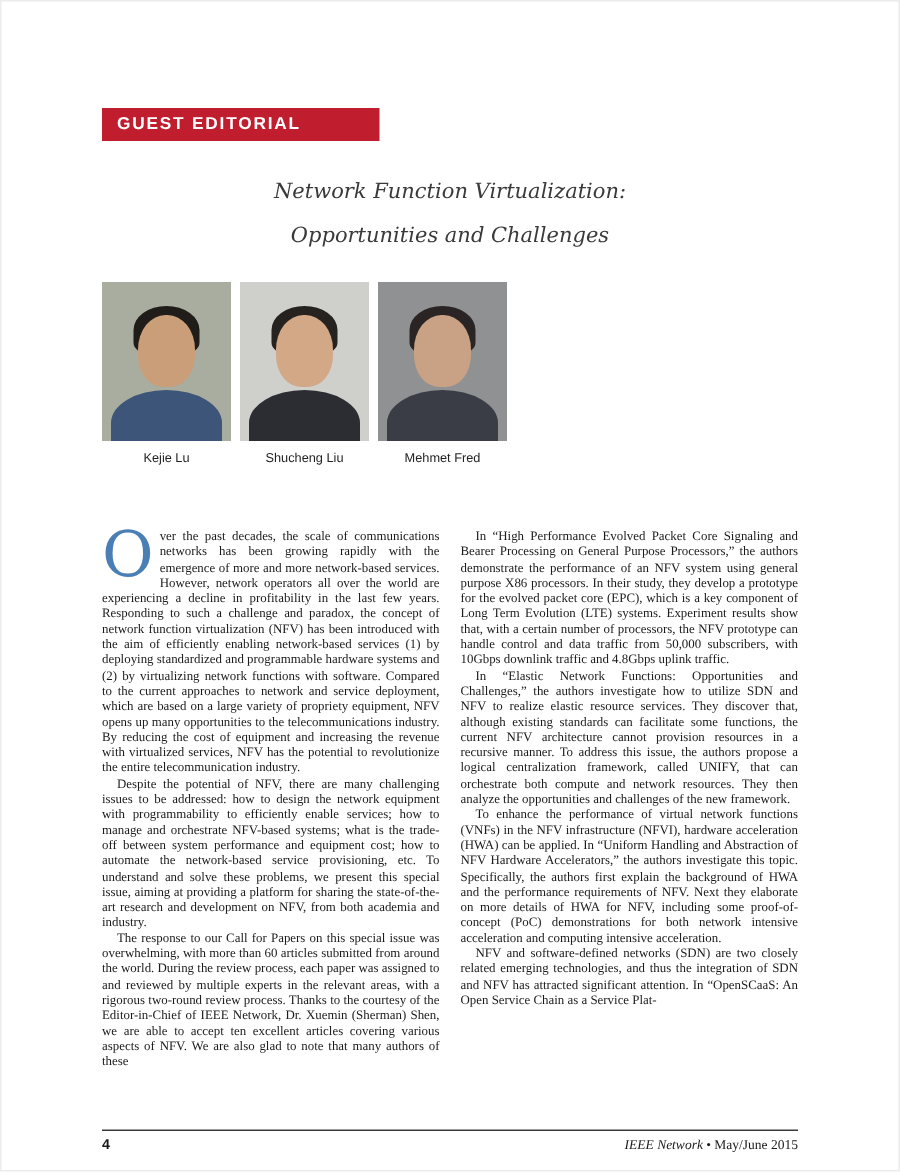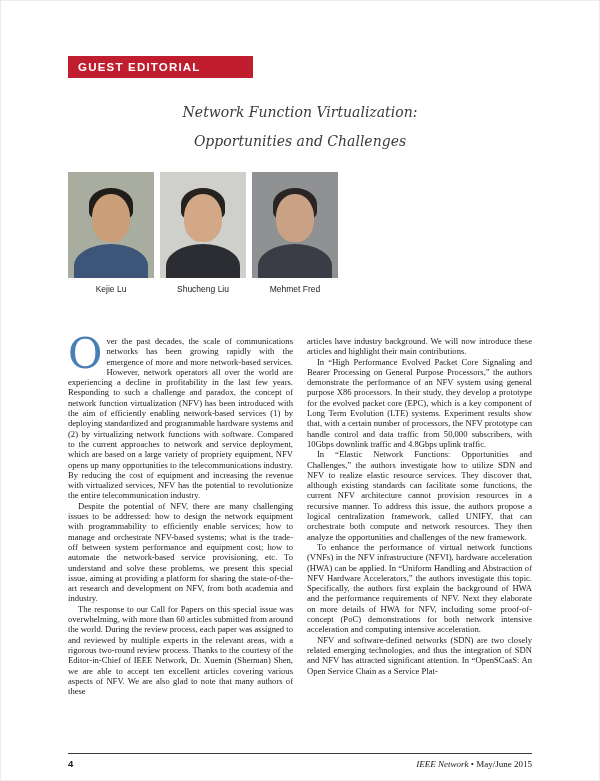--- a/index.html
+++ b/index.html
@@ -7,21 +7,21 @@
     width:600px;height:781px;
     background:#ffffff;
     font-family:"Liberation Serif",serif;
     color:#1a1a1a;
     position:relative;
     overflow:hidden;
     box-shadow:inset 0 0 0 1px #ececec;
   }
   .page{
     position:absolute;inset:0;
-    padding:56px 68px 0 68px;
+    padding:72px 68px 0 68px;
     box-sizing:border-box;
   }
   .kicker{
     display:inline-block;
     background:var(--accent,#c01e2e);
     color:#fff;
     font-family:"Liberation Sans",sans-serif;
     font-weight:bold;
     font-size:11.5px;
     letter-spacing:1.2px;
@@ -156,21 +156,20 @@
 
   </div>
 
   <div class="body-cols">
     <div class="col">
       <p><span class="dropcap">O</span><span>ver the past decades, the scale of communications networks has been growing rapidly with the emergence of more and more network-based services. However, network operators all over the world are experiencing a decline in profitability in the last few years. Responding to such a challenge and paradox, the concept of network function virtualization (NFV) has been introduced with the aim of efficiently enabling network-based services (1) by deploying standardized and programmable hardware systems and (2) by virtualizing network functions with software. Compared to the current approaches to network and service deployment, which are based on a large variety of propriety equipment, NFV opens up many opportunities to the telecommunications industry. By reducing the cost of equipment and increasing the revenue with virtualized services, NFV has the potential to revolutionize the entire telecommunication industry.</span></p>
       <p class="indent">Despite the potential of NFV, there are many challenging issues to be addressed: how to design the network equipment with programmability to efficiently enable services; how to manage and orchestrate NFV-based systems; what is the trade-off between system performance and equipment cost; how to automate the network-based service provisioning, etc. To understand and solve these problems, we present this special issue, aiming at providing a platform for sharing the state-of-the-art research and development on NFV, from both academia and industry.</p>
       <p class="indent">The response to our Call for Papers on this special issue was overwhelming, with more than 60 articles submitted from around the world. During the review process, each paper was assigned to and reviewed by multiple experts in the relevant areas, with a rigorous two-round review process. Thanks to the courtesy of the Editor-in-Chief of IEEE Network, Dr. Xuemin (Sherman) Shen, we are able to accept ten excellent articles covering various aspects of NFV. We are also glad to note that many authors of these</p>
     </div>
     <div class="col">
-      <p>articles have industry background. We will now introduce these articles and highlight their main contributions.</p>
       <p class="indent">In “High Performance Evolved Packet Core Signaling and Bearer Processing on General Purpose Processors,” the authors demonstrate the performance of an NFV system using general purpose X86 processors. In their study, they develop a prototype for the evolved packet core (EPC), which is a key component of Long Term Evolution (LTE) systems. Experiment results show that, with a certain number of processors, the NFV prototype can handle control and data traffic from 50,000 subscribers, with 10Gbps downlink traffic and 4.8Gbps uplink traffic.</p>
       <p class="indent">In “Elastic Network Functions: Opportunities and Challenges,” the authors investigate how to utilize SDN and NFV to realize elastic resource services. They discover that, although existing standards can facilitate some functions, the current NFV architecture cannot provision resources in a recursive manner. To address this issue, the authors propose a logical centralization framework, called UNIFY, that can orchestrate both compute and network resources. They then analyze the opportunities and challenges of the new framework.</p>
       <p class="indent">To enhance the performance of virtual network functions (VNFs) in the NFV infrastructure (NFVI), hardware acceleration (HWA) can be applied. In “Uniform Handling and Abstraction of NFV Hardware Accelerators,” the authors investigate this topic. Specifically, the authors first explain the background of HWA and the performance requirements of NFV. Next they elaborate on more details of HWA for NFV, including some proof-of-concept (PoC) demonstrations for both network intensive acceleration and computing intensive acceleration.</p>
       <p class="indent">NFV and software-defined networks (SDN) are two closely related emerging technologies, and thus the integration of SDN and NFV has attracted significant attention. In “OpenSCaaS: An Open Service Chain as a Service Plat-</p>
     </div>
   </div>
 
   <div class="footer">
     <span class="pn">4</span>
     <span class="journal"><span class="jname">IEEE Network</span><span> • May/June 2015</span></span>

